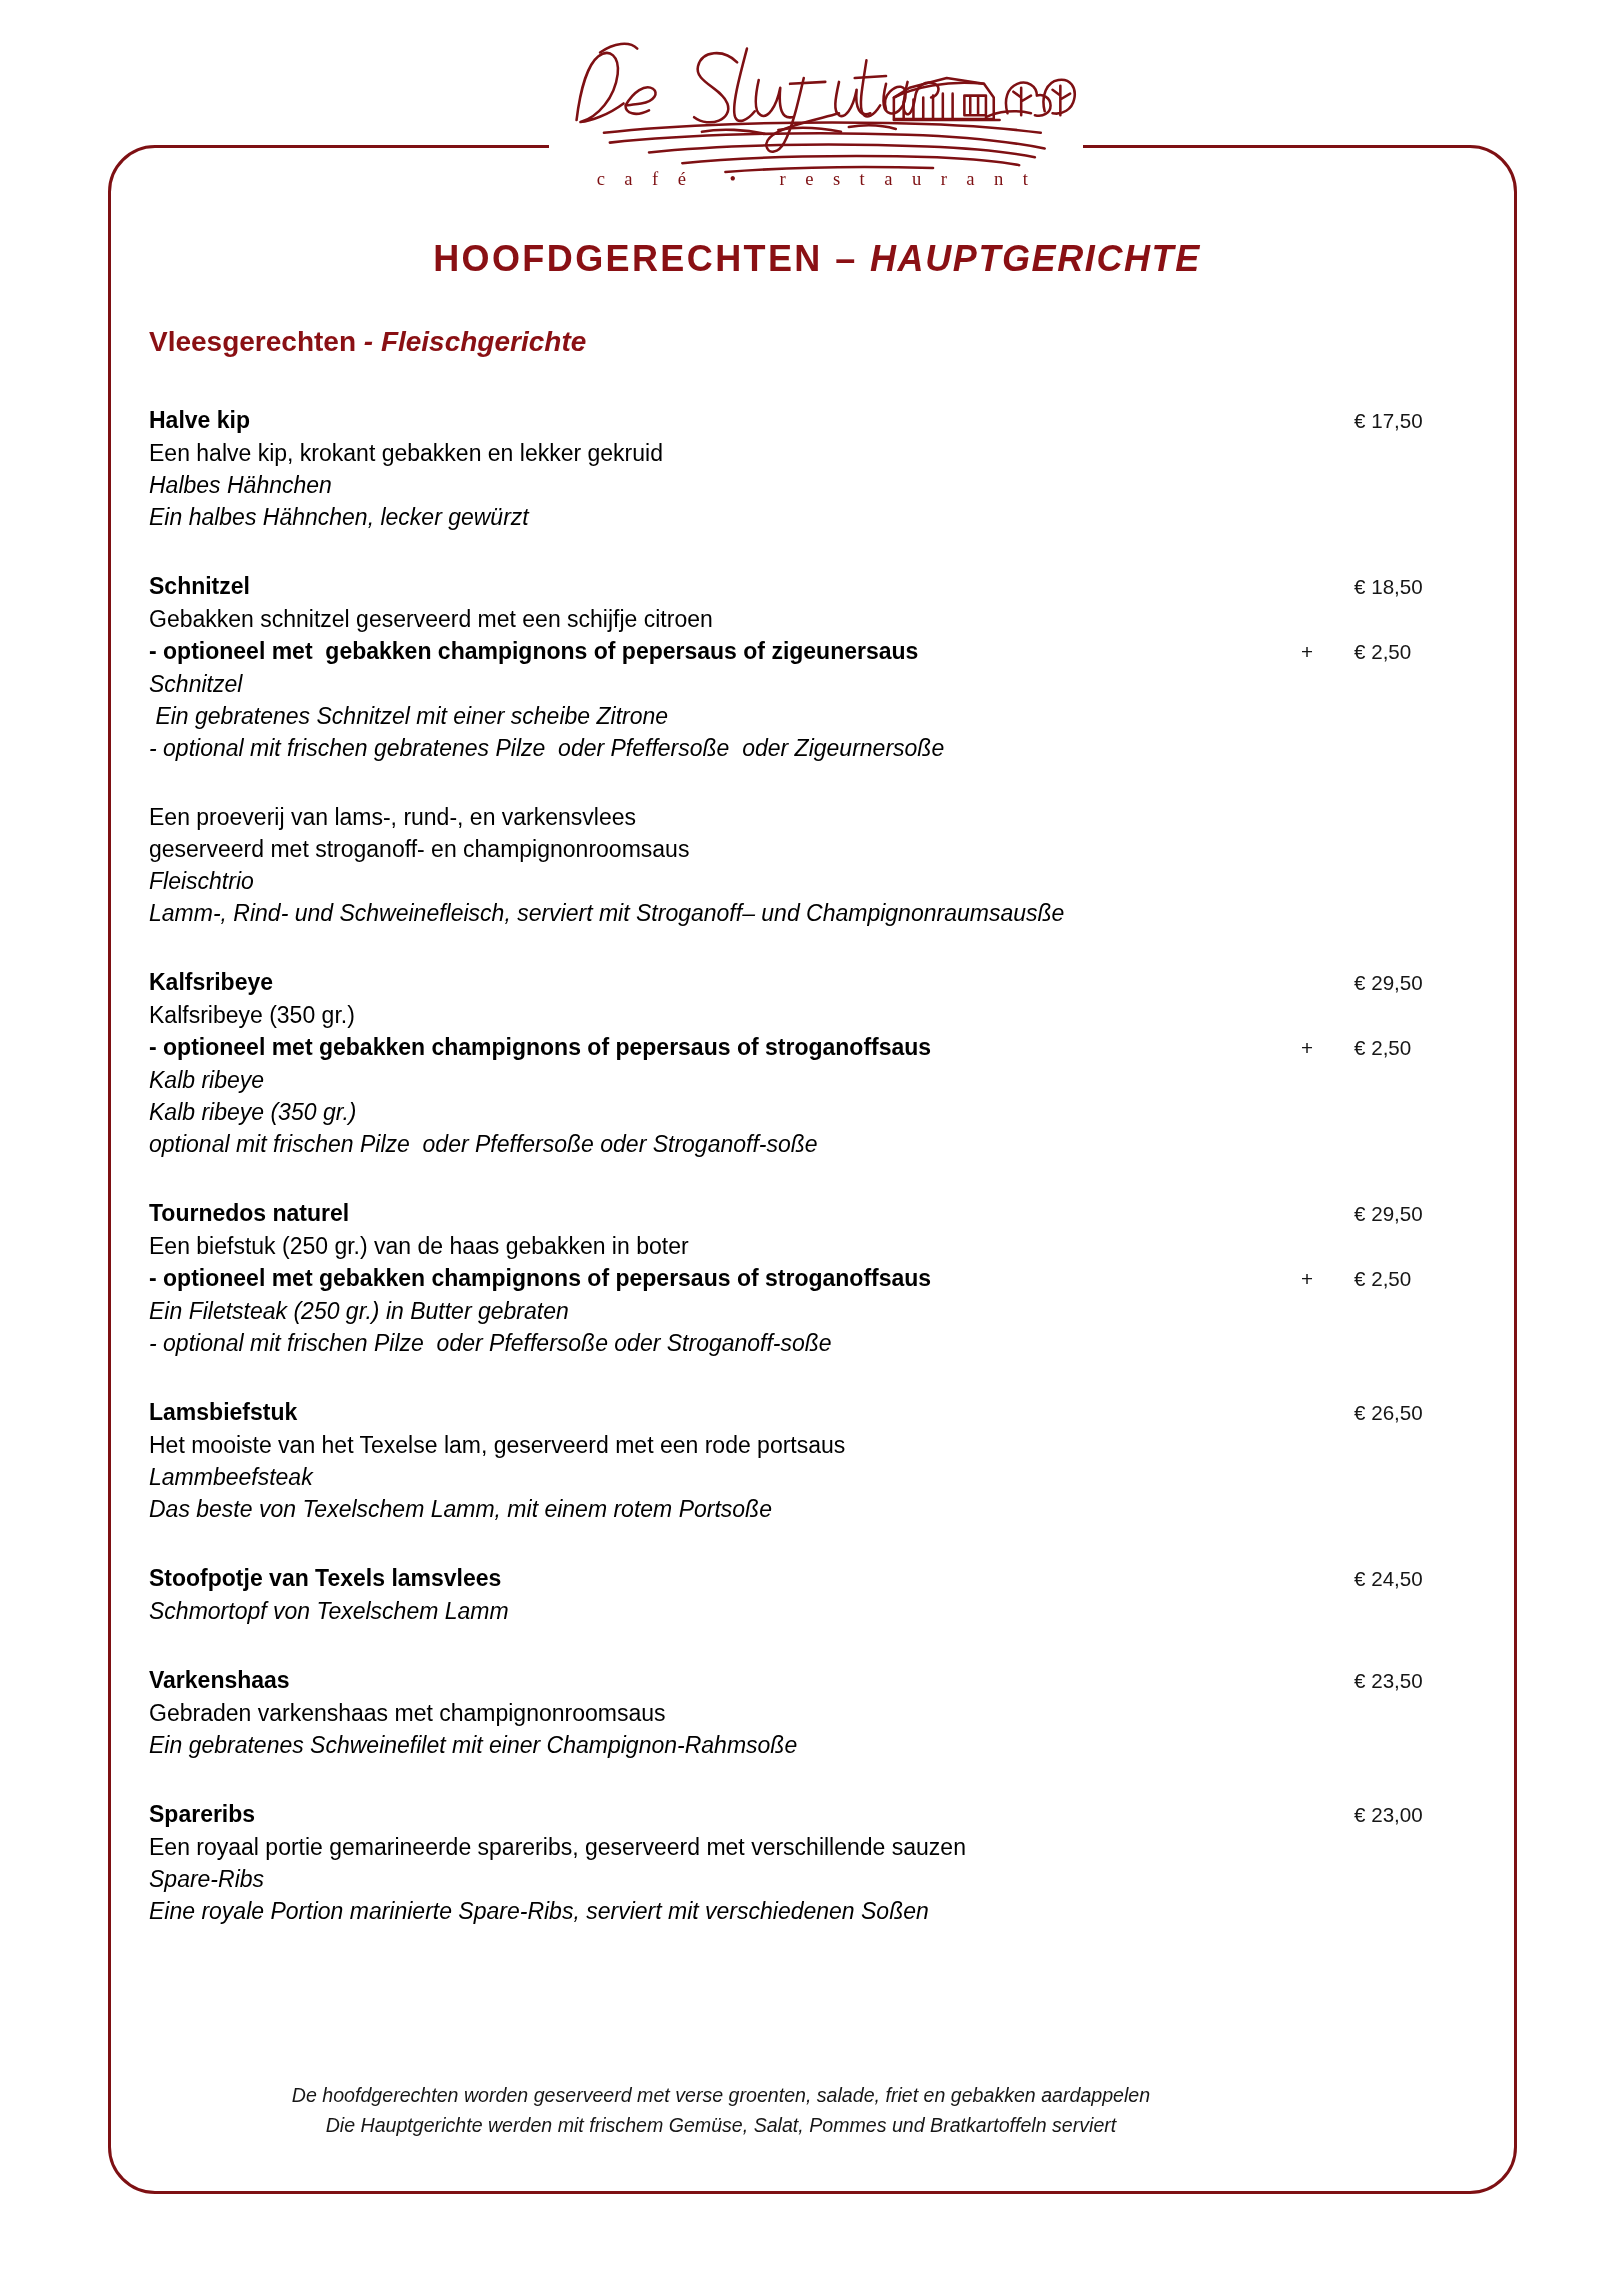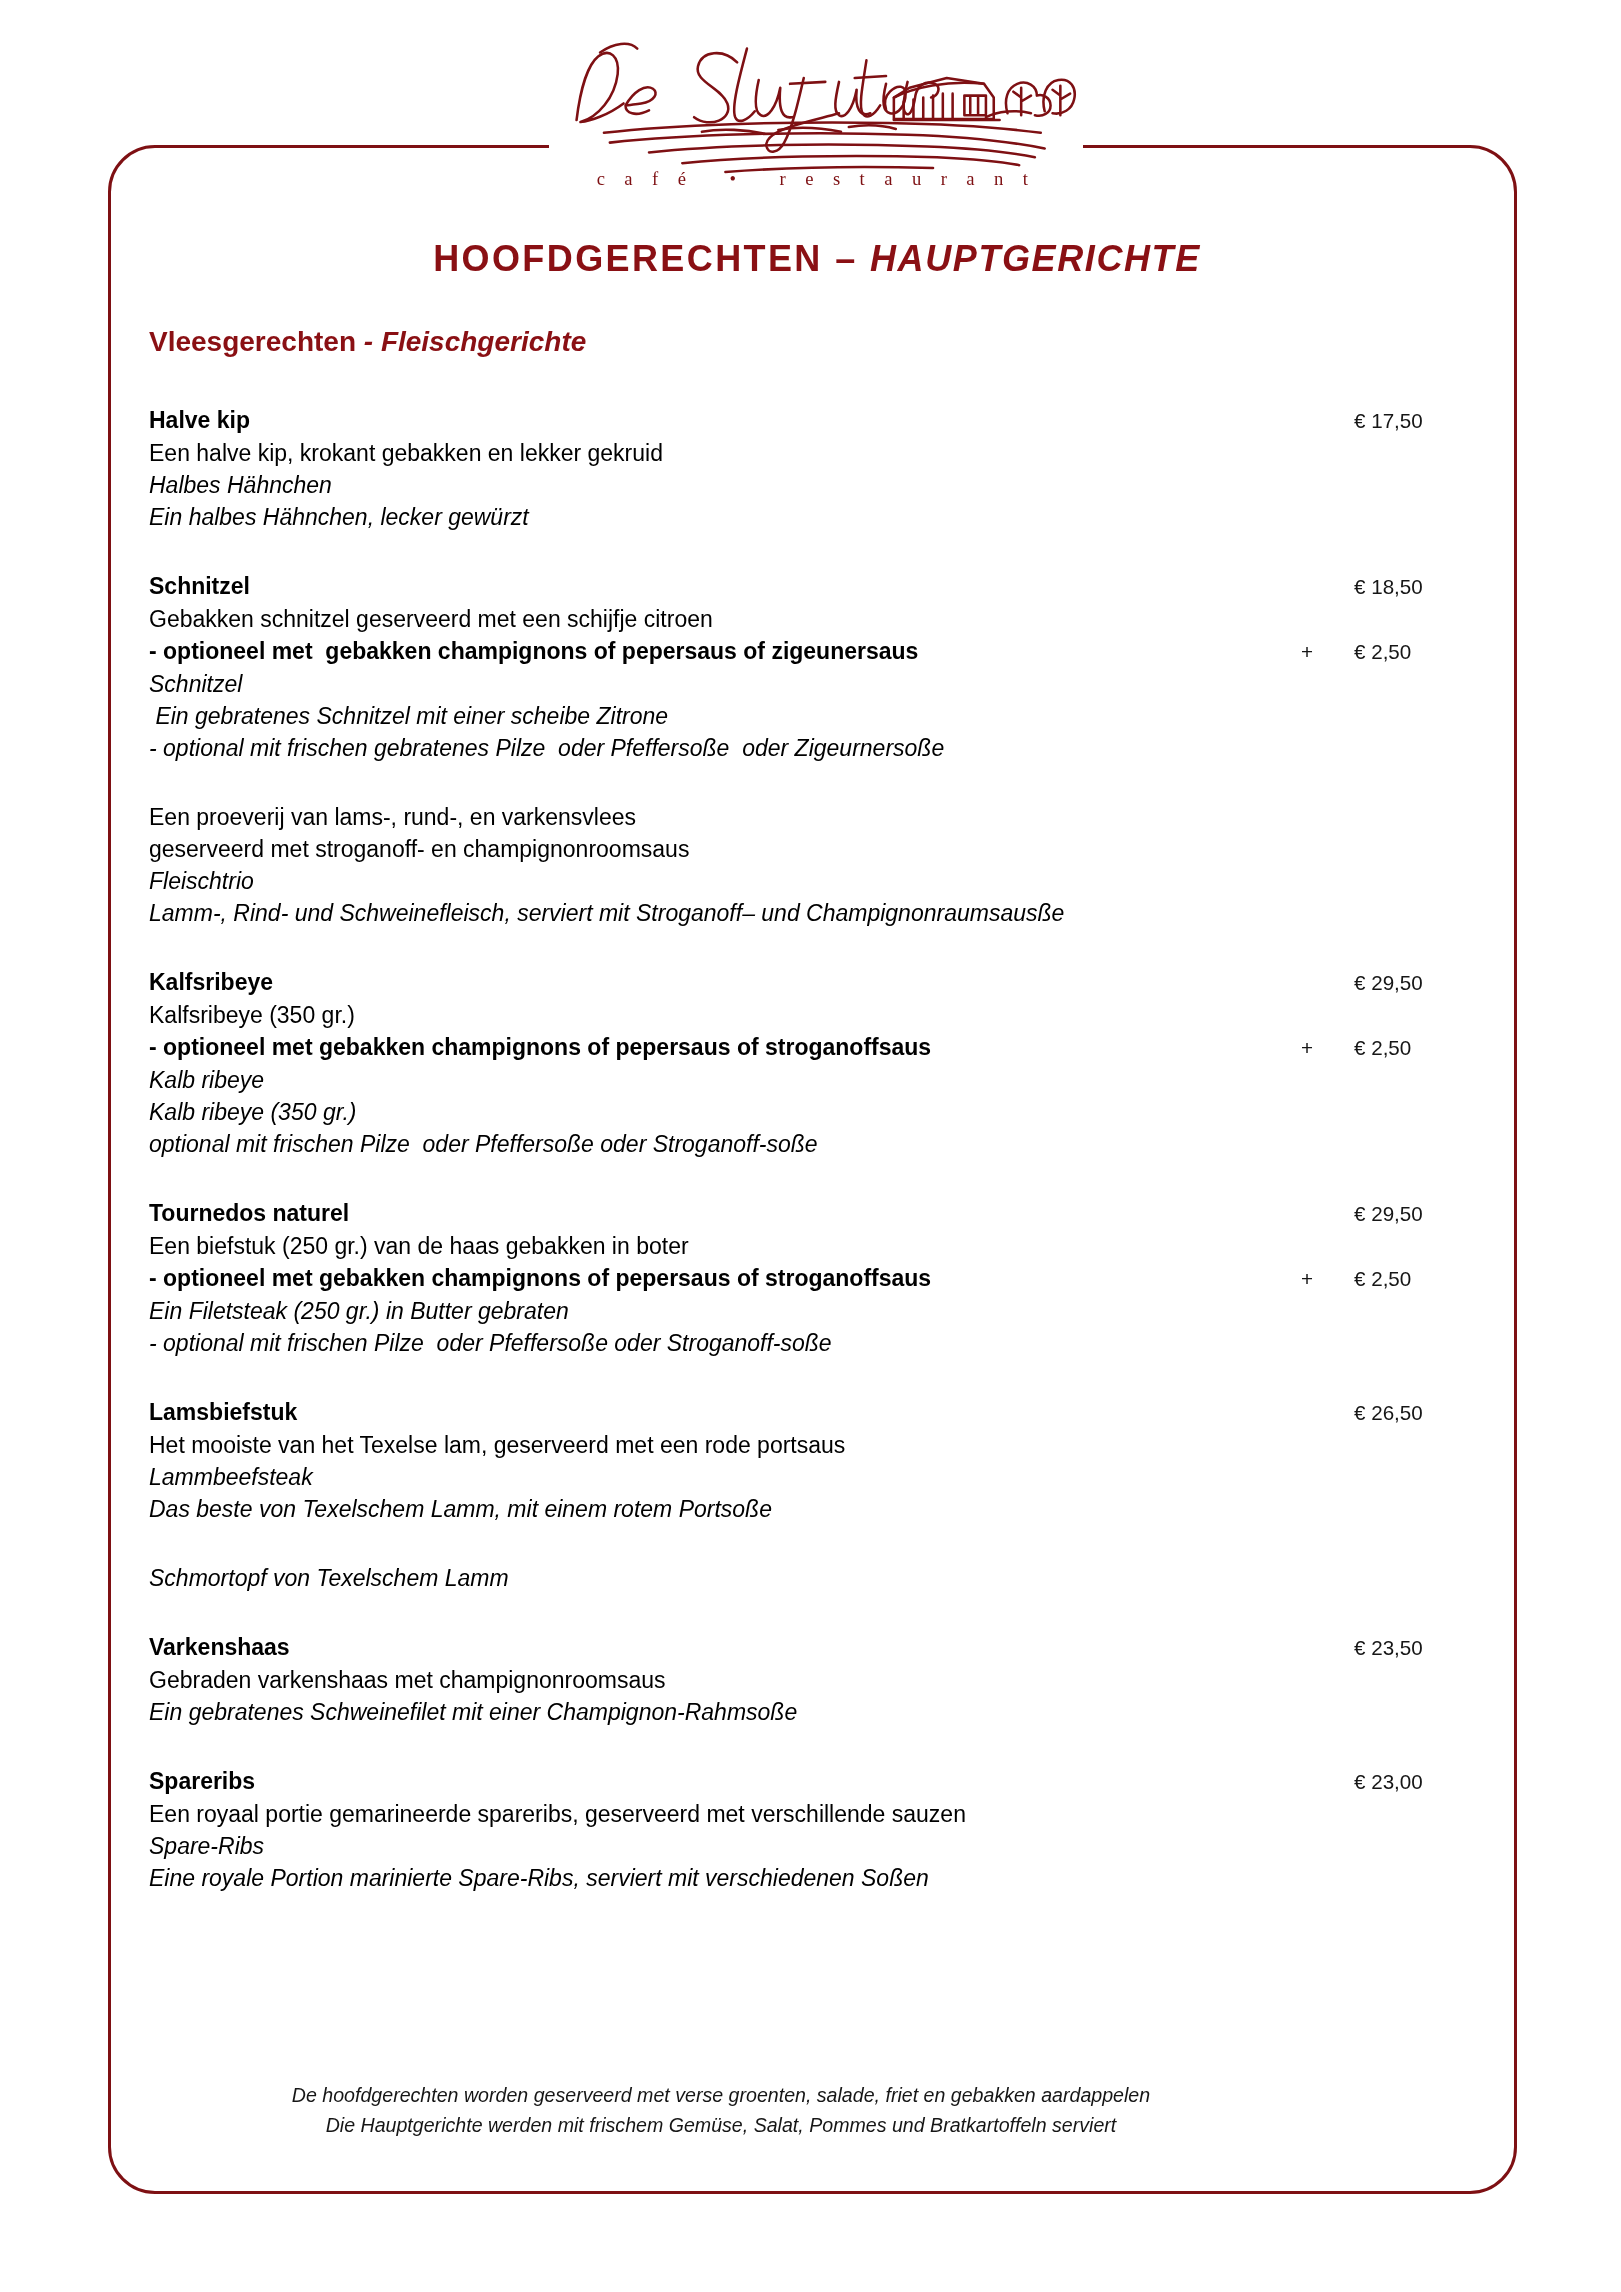--- a/index.html
+++ b/index.html
@@ -337,20 +337,26 @@
           <span class="txt">Het mooiste van het Texelse lam, geserveerd met een rode portsaus</span>
         </div>
         <div class="line de-name">
           <span class="txt">Lammbeefsteak</span>
         </div>
         <div class="line de-desc">
           <span class="txt">Das beste von Texelschem Lamm, mit einem rotem Portsoße</span>
         </div>
       </div>
       <div class="item">
+        <div class="line nl-name">
+          <span class="txt">Stoofpotje van Texels lamsvlees</span>
+          <span class="spacer"></span>
+          <span class="plus"></span>
+          <span class="price">€ 24,50</span>
+        </div>
         <div class="line de-name">
           <span class="txt">Schmortopf von Texelschem Lamm</span>
         </div>
       </div>
       <div class="item">
         <div class="line nl-name">
           <span class="txt">Varkenshaas</span>
           <span class="spacer"></span>
           <span class="plus"></span>
           <span class="price">€ 23,50</span>

